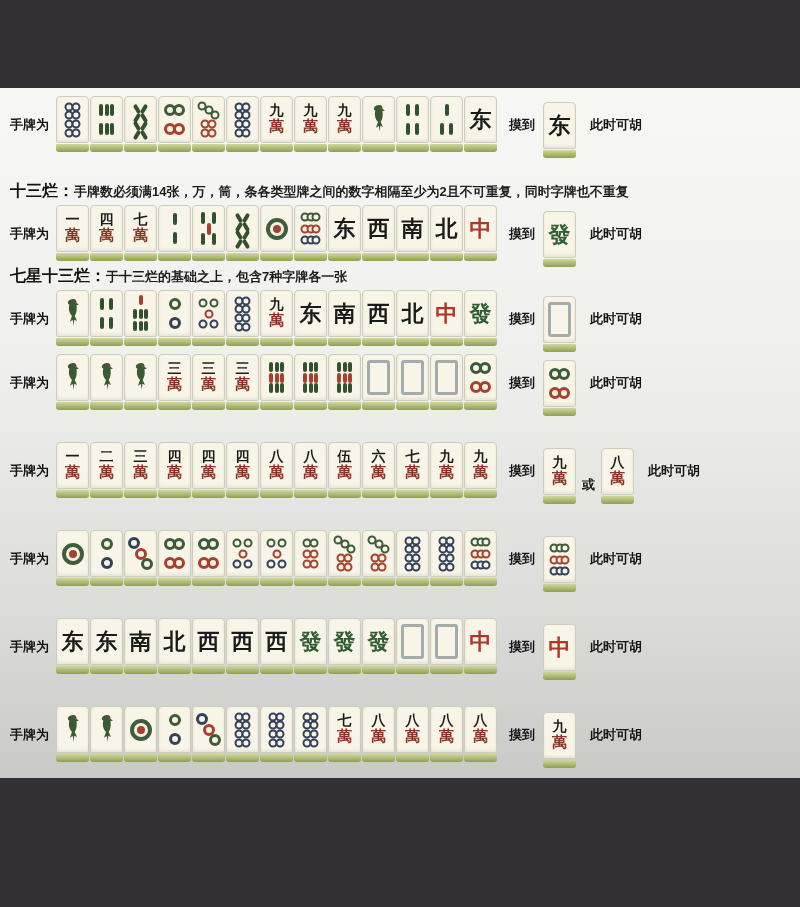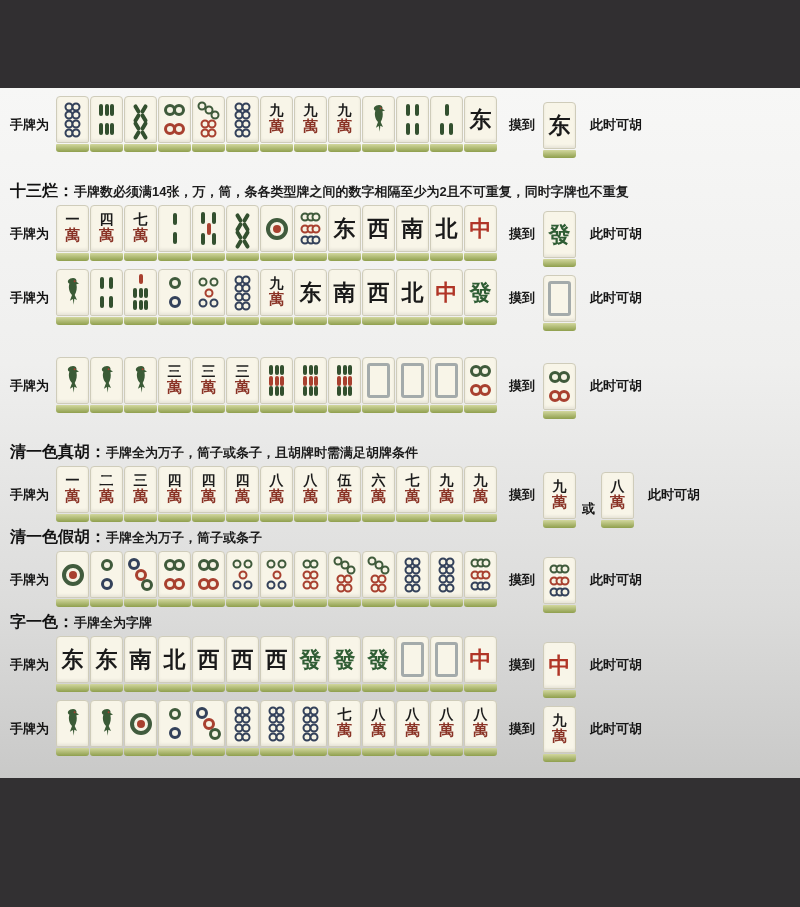--- a/index.html
+++ b/index.html
@@ -345,20 +345,21 @@
               <div class="face">
                 <span class="zi" style="color: rgb(47, 93, 52);">發</span>
               </div>
               <div class="tbase"></div>
             </div>
           </div>
           <span class="lbl win-lbl">此时可胡</span>
         </div>
       </div>
       <div class="section">
+        <div class="sec-title"><span class="t1">七星十三烂：</span><span class="t2">于十三烂的基础之上，包含7种字牌各一张</span></div>
         <div class="tile-row">
           <span class="lbl hand-lbl">手牌为</span>
           <div class="tiles">
             <div class="tile">
               <div class="face">
                 <svg class="bird" width="19" height="31" viewBox="0 0 19 31">
                   <path d="M10 1c2.4 0 3.9 1.7 3.5 3.9l2.5 1.6-2.6.7c.9 3.4.2 7.5-1.7 10.7l2.3 5.2-2.7-1.4-.5 6.1-1-5.9-2.9 1.9 2.1-5.8C6 15 5.2 10 6.4 6.7 4.8 6 4.4 4.5 5.4 3.1 6.4 1.7 8.3 1 10 1z" fill="#3a5a36"></path>
                   <circle cx="11.6" cy="4.2" r="1" fill="#a8402f"></circle>
                 </svg>
               </div>
@@ -630,21 +631,20 @@
                   <span class="dot md cr" style="left: 68%; top: 72%;"></span>
                 </div>
               </div>
               <div class="tbase"></div>
             </div>
           </div>
           <span class="lbl win-lbl">此时可胡</span>
         </div>
       </div>
       <div class="section">
-        <div class="sec-title"><span class="t1">清一色真胡：</span><span class="t2">手牌全为万子，筒子或条子，且胡牌时需满足胡牌条件</span></div>
         <div class="tile-row">
           <span class="lbl hand-lbl">手牌为</span>
           <div class="tiles">
             <div class="tile">
               <div class="face">
                 <div class="wan">
                   <span class="wnum">一</span>
                   <span class="wman">萬</span>
                 </div>
               </div>
@@ -778,21 +778,20 @@
                   <span class="wman">萬</span>
                 </div>
               </div>
               <div class="tbase"></div>
             </div>
           </div>
           <span class="lbl win-lbl">此时可胡</span>
         </div>
       </div>
       <div class="section">
-        <div class="sec-title"><span class="t1">清一色假胡：</span><span class="t2">手牌全为万子，筒子或条子</span></div>
         <div class="tile-row">
           <span class="lbl hand-lbl">手牌为</span>
           <div class="tiles">
             <div class="tile">
               <div class="face">
                 <div class="pwrap">
                   <span class="dot big c1" style="left: 50%; top: 50%;"></span>
                 </div>
               </div>
               <div class="tbase"></div>
@@ -966,21 +965,20 @@
                   <span class="dot sm cb" style="left: 72%; top: 78%;"></span>
                 </div>
               </div>
               <div class="tbase"></div>
             </div>
           </div>
           <span class="lbl win-lbl">此时可胡</span>
         </div>
       </div>
       <div class="section">
-        <div class="sec-title"><span class="t1">字一色：</span><span class="t2">手牌全为字牌</span></div>
         <div class="tile-row">
           <span class="lbl hand-lbl">手牌为</span>
           <div class="tiles">
             <div class="tile">
               <div class="face">
                 <span class="zi" style="color: rgb(26, 26, 26);">东</span>
               </div>
               <div class="tbase"></div>
             </div>
             <div class="tile">

